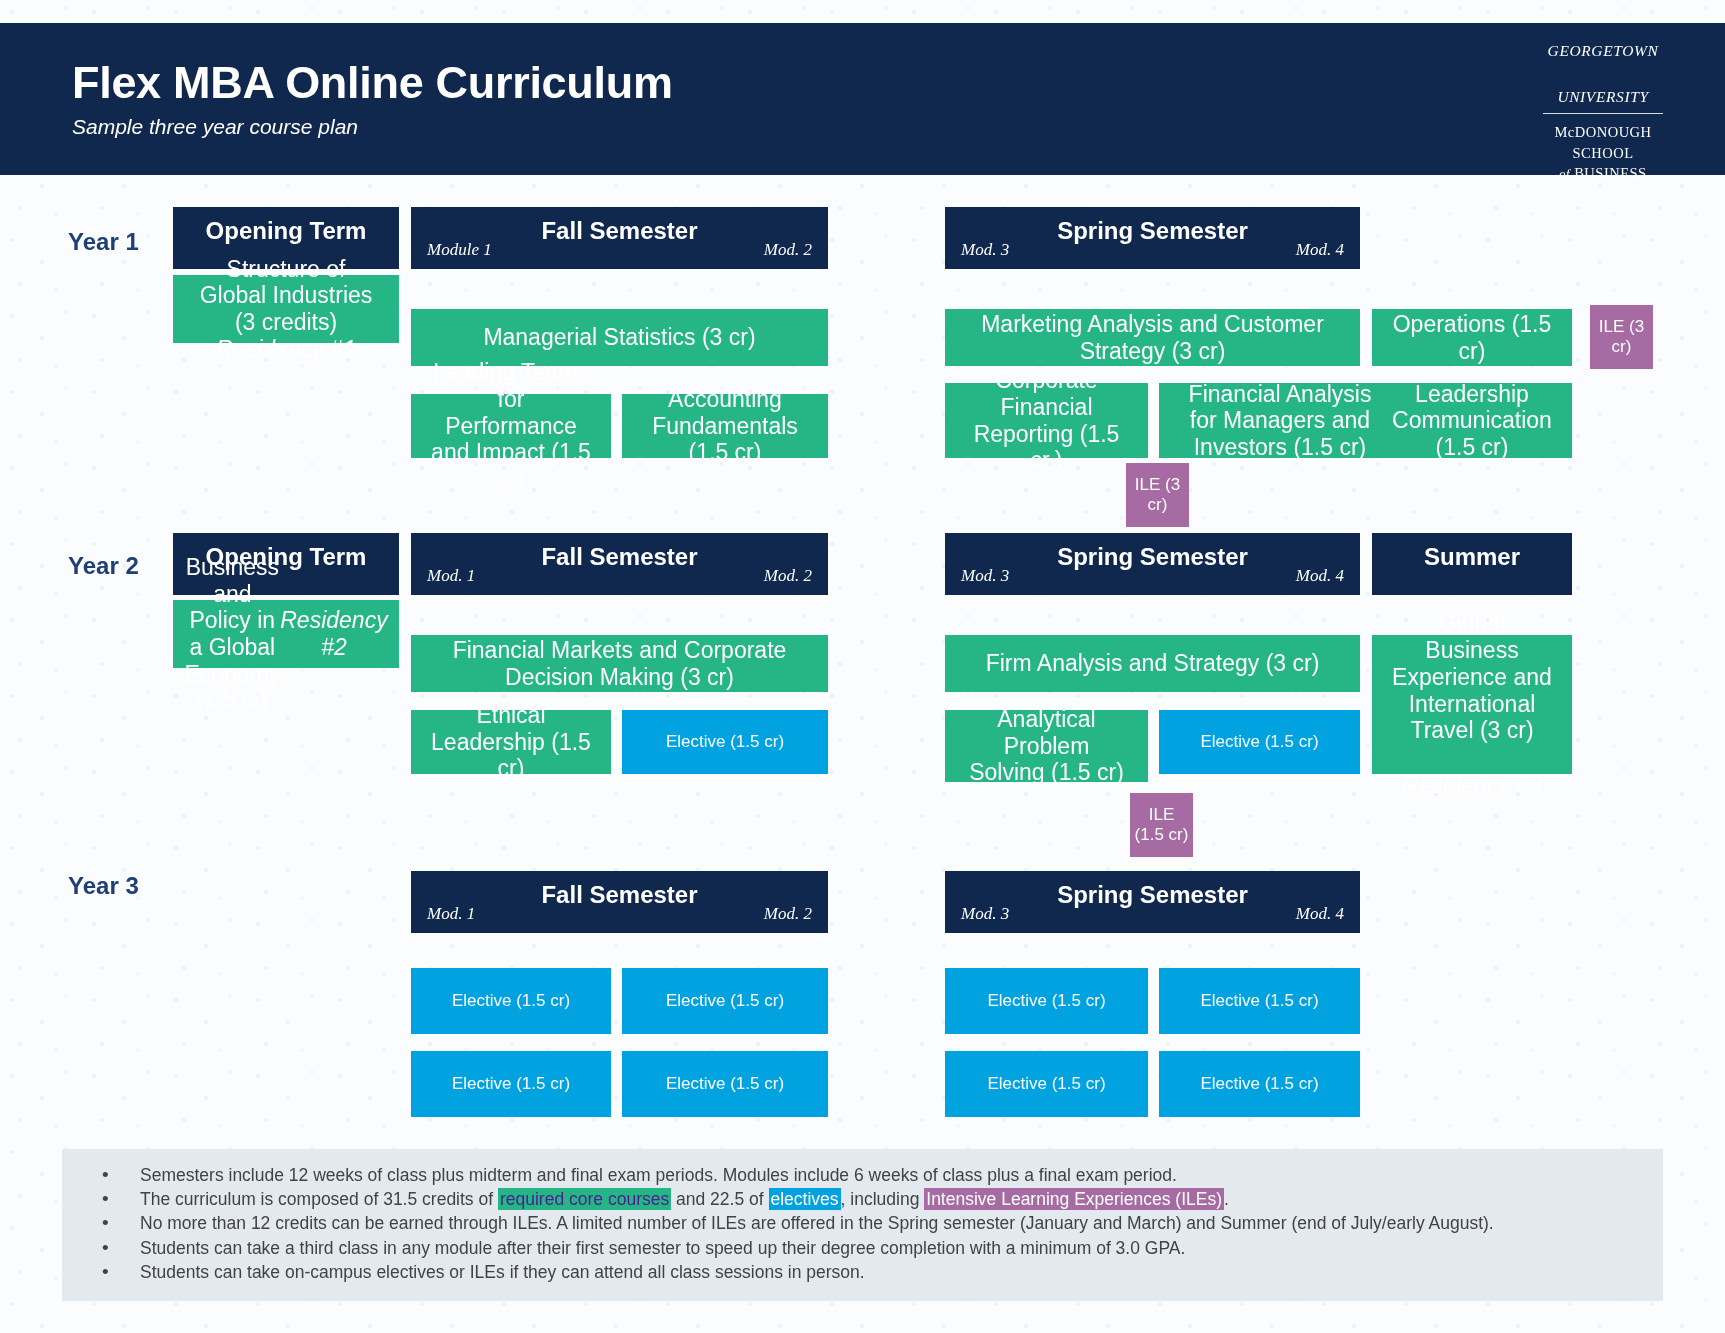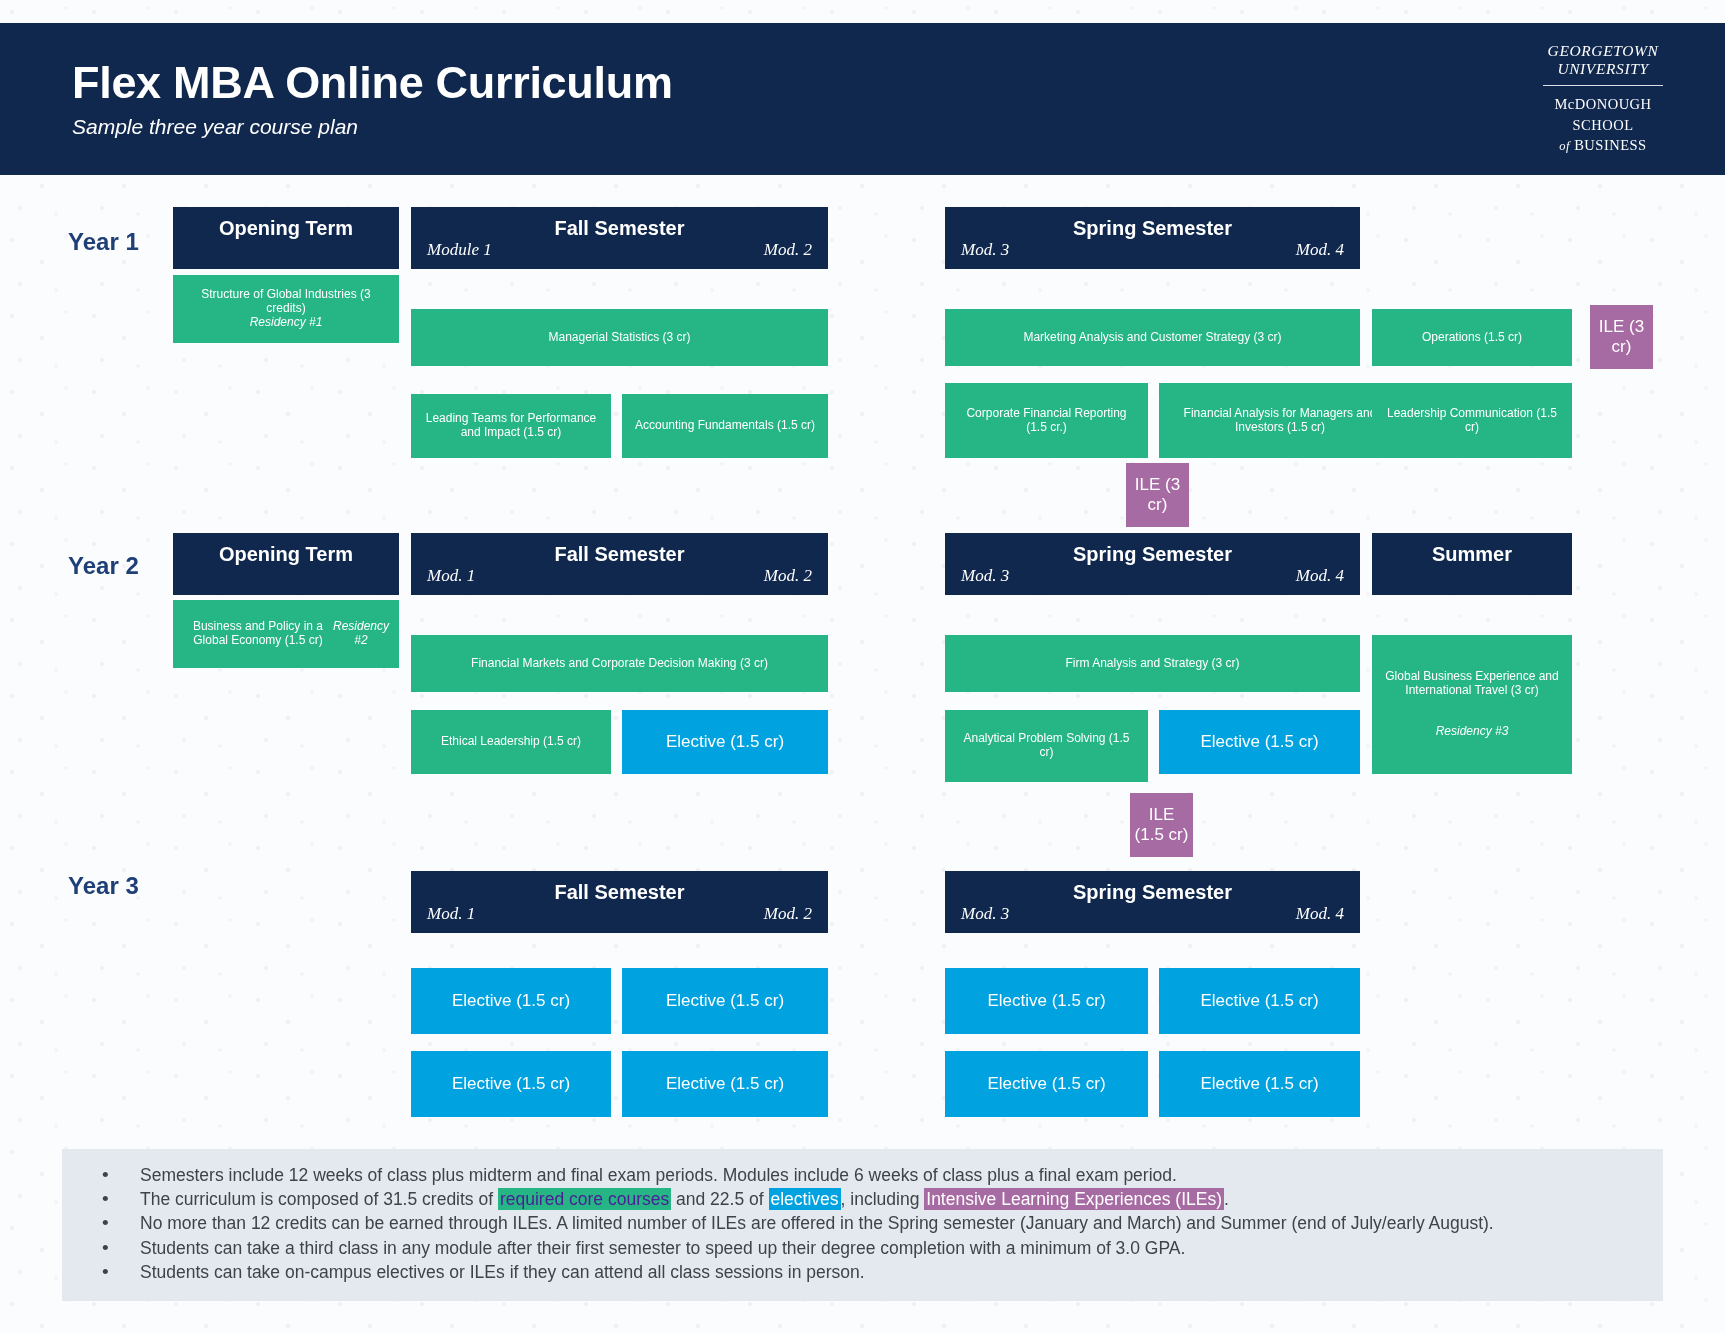--- a/index.html
+++ b/index.html
@@ -50,21 +50,21 @@
     font-size: 21px;
     font-style: italic;
     margin-top: 8px;
   }
   .logo {
     padding-right: 62px;
     text-align: center;
     color: #ffffff;
     font-family: "Liberation Serif", serif;
   }
-  .logo-gu { font-size: 15.5px; font-style: italic; letter-spacing: 0.6px; line-height: 1.18; }
+  .logo-gu { font-size: 15.5px; font-style: italic; letter-spacing: 0.6px; line-height: 1.18; margin-top: 28px; }
   .logo-rule { height: 1px; background: #ffffff; margin: 7px auto 8px; width: 120px; opacity: .85; }
   .logo-msb { font-size: 14.5px; line-height: 1.42; letter-spacing: 0.5px; }
   .logo-msb .of { font-style: italic; font-size: 12.5px; }
 
   
   .canvas { position: absolute; left: 0; top: 0; width: 1725px; height: 1333px; }
 
   .box { position: absolute; display: flex; align-items: center; justify-content: center;
          text-align: center; color: #ffffff; line-height: 1.16; }
 
@@ -74,32 +74,32 @@
     font-size: 24px;
     font-weight: bold;
   }
 
   .hdr {
     background: #10284d;
     flex-direction: column;
     justify-content: flex-start;
     padding-top: 10px;
   }
-  .hdr .hdr-title { font-size: 20px; font-weight: bold; width: 100%; }
+  .hdr .hdr-title { font-size: 24px; font-weight: bold; width: 100%; }
   .hdr .mods {
     position: absolute; left: 0; right: 0; bottom: 9px;
     display: flex; justify-content: space-between;
     padding: 0 16px;
     font-family: "Liberation Serif", serif;
     font-style: italic;
     font-size: 17px;
   }
   .hdr .mods.single { justify-content: center; padding: 0; }
 
-  .core { background: #26b685; font-size: 12px; padding: 4px 10px; }
+  .core { background: #26b685; font-size: 23px; padding: 4px 20px; }
   .elective { background: #00a3e0; font-size: 17px; padding: 4px 6px; }
   .ile { background: #a76ba3; font-size: 17px; padding: 4px 4px; }
   .resid { font-style: italic; display: block; }
 
   
   .notes {
     position: absolute;
     left: 62px; top: 1149px;
     width: 1601px; height: 152px;
     background: #e4e9f0;

